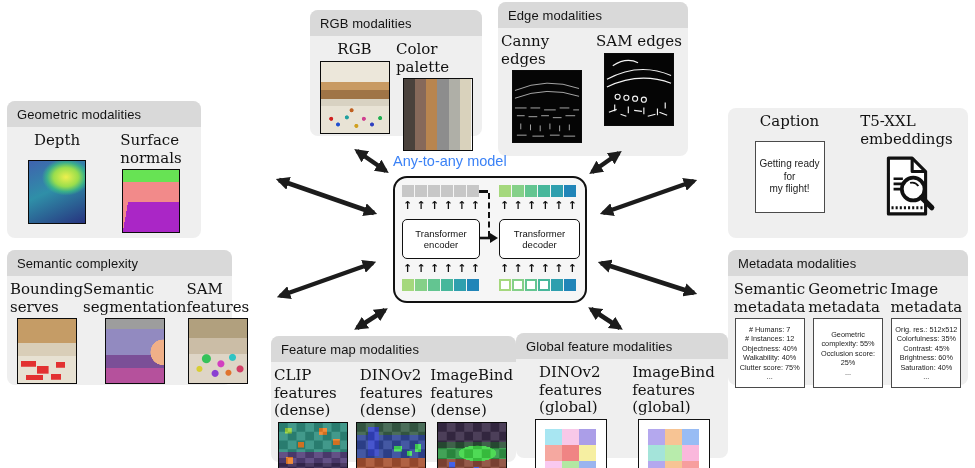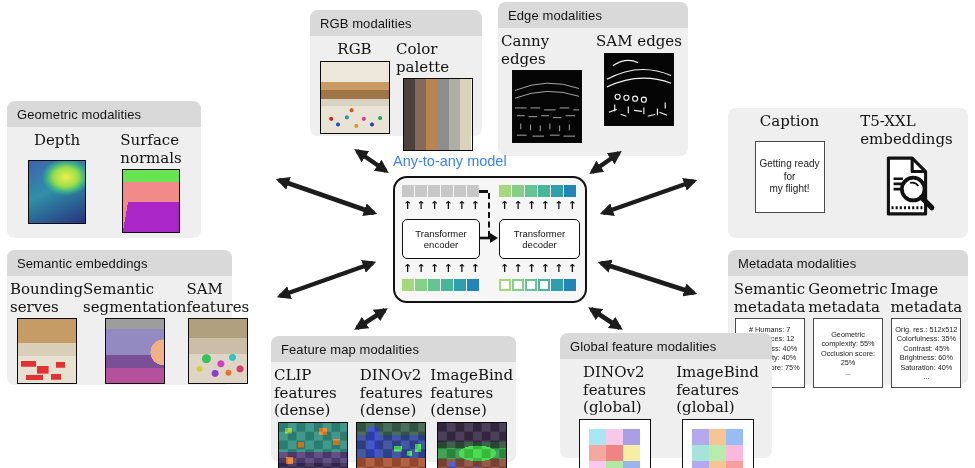--- a/index.html
+++ b/index.html
@@ -139,21 +139,21 @@
       </div>
       <div class="moditem">
         <div class="modlabel lh-2">Surface
 normals</div>
         <div class="thumb th-normals"></div>
       </div>
     </div>
   </div>
 
   <div class="modbox" style="left:7px;top:250px;width:225px;height:135px">
-    <div class="modhead">Semantic embeddings</div>
+    <div class="modhead">Semantic complexity</div>
     <div class="modbody">
       <div class="moditem">
         <div class="modlabel lh-2">Bounding
 serves</div>
         <div class="thumb th-bbox"></div>
       </div>
       <div class="moditem">
         <div class="modlabel lh-2">Semantic
 segmentation</div>
         <div class="thumb th-semseg"></div>
@@ -302,21 +302,21 @@
       </div>
       <div class="moditem">
         <div class="modlabel lh-3">ImageBind
 features
 (dense)</div>
         <div class="thumb th-ib px"></div>
       </div>
     </div>
   </div>
 
-  <div class="modbox" style="left:560px;top:333px;width:212px;height:125px">
+  <div class="modbox" style="left:516px;top:333px;width:212px;height:125px">
     <div class="modhead">Global feature modalities</div>
     <div class="modbody">
       <div class="moditem">
         <div class="modlabel lh-3">DINOv2
 features
 (global)</div>
         <div class="th-grid">
             <div class="grid9">
               <div style="background: rgb(168, 230, 242);"></div>
               <div style="background: rgb(248, 200, 232);"></div>

